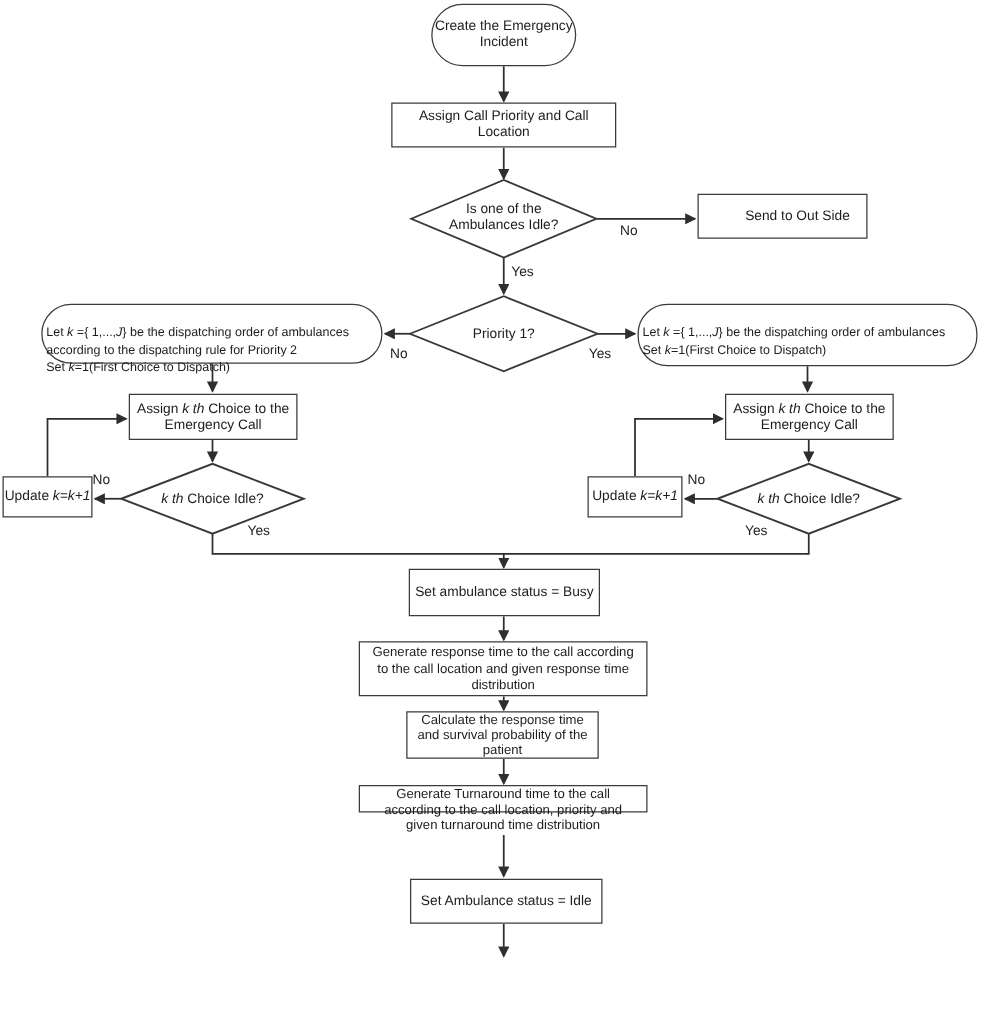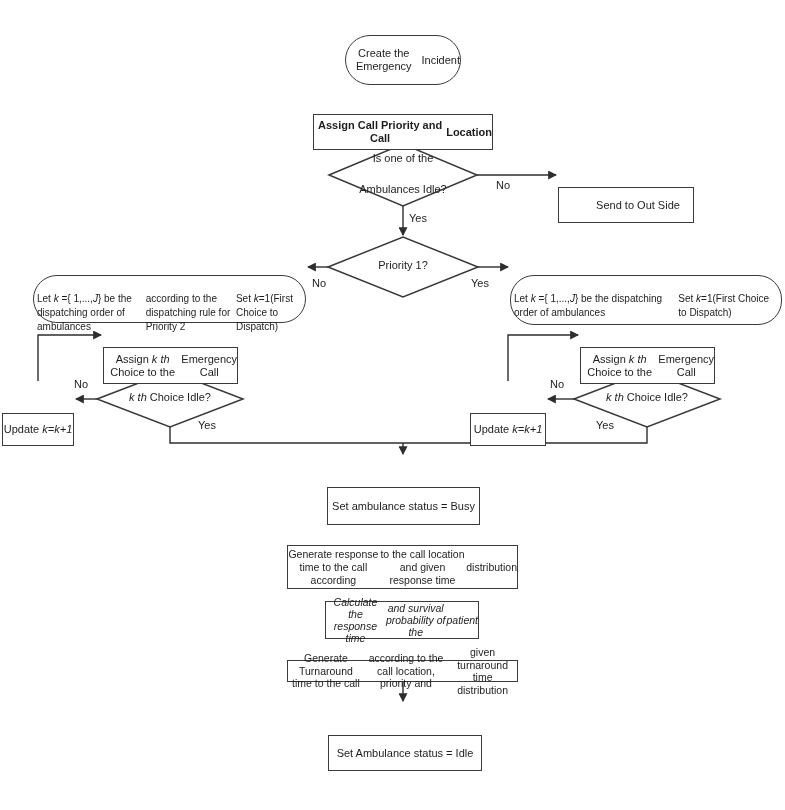--- a/index.html
+++ b/index.html
@@ -6,27 +6,27 @@
   .canvas{
     position:relative;width:785px;height:810px;background:#ffffff;
     font-family:"Liberation Sans",sans-serif;color:#1d1d1d;overflow:hidden;
   }
   .wires{position:absolute;left:0;top:0;z-index:1;}
   .wire{stroke:#2e2e2e;stroke-width:1.4;fill:none;}
   .diamond{fill:#ffffff;stroke:#383838;stroke-width:1.5;}
   .node{
     position:absolute;z-index:2;box-sizing:border-box;
     background:#ffffff;border:1.5px solid #3b3b3b;
-    display:flex;flex-direction:row;align-items:center;justify-content:center;
-    font-size:11px;line-height:13px;text-align:center;margin-top:32px;
+    display:flex;flex-direction:column;align-items:center;justify-content:center;
+    font-size:11px;line-height:13px;text-align:center;
   }
   .term{border-radius:26px;}
   .dtext{
     position:absolute;z-index:3;box-sizing:border-box;background:transparent;border:none;
-    display:flex;flex-direction:column;align-items:center;justify-content:space-between;
+    display:flex;flex-direction:column;align-items:center;justify-content:center;
     font-size:11px;line-height:13px;text-align:center;
   }
   .small{font-size:10.5px;line-height:13px;}
   .tiny{font-size:10px;line-height:14px;}
   .leftalign{align-items:flex-start;text-align:left;padding:16px 3px;border-radius:24px;}
   .elabel{position:absolute;z-index:3;font-size:11px;color:#1d1d1d;}
   .it{font-style:italic;}
 </style>
 </head>
 <body>
@@ -66,21 +66,21 @@
     <polygon class="diamond" points="328,267 403,237 478,267 403,297"></polygon>
     <polygon class="diamond" points="97,399 170,371 243,399 170,427"></polygon>
     <polygon class="diamond" points="574,399 647,371 720,399 647,427"></polygon>
   </svg>
 
   <div class="node term" style="left:345px;top:3px;width:116px;height:50px;">
       <div><span>Create the Emergency</span></div>
       <div><span>Incident</span></div>
     </div>
 
-  <div class="node" style="left:313px;top:82px;width:180px;height:36px;font-weight:bold;">
+  <div class="node" style="left:313px;top:82px;width:180px;height:36px;">
       <div><span>Assign Call Priority and Call</span></div>
       <div><span>Location</span></div>
     </div>
 
   <div class="node" style="left:558px;top:155px;width:136px;height:36px;padding-left:24px;">
       <div><span>Send to Out Side</span></div>
     </div>
 
   <div class="node tiny leftalign" style="left:33px;top:243px;width:273px;height:48px;justify-content:flex-start;">
       <div><span>Let </span><span class="it">k</span><span> ={ 1,...,</span><span class="it">J</span><span>} be the dispatching order of ambulances</span></div>
@@ -114,21 +114,21 @@
   <div class="node small" style="left:287px;top:513px;width:231px;height:44px;">
       <div><span>Generate response time to the call according</span></div>
       <div><span>to the call location and given response time</span></div>
       <div><span>distribution</span></div>
     </div>
 
   <div class="node" style="left:327px;top:455px;width:153px;height:38px;">
       <div><span>Set ambulance status = Busy</span></div>
     </div>
 
-  <div class="node small" style="left:325px;top:569px;width:154px;height:38px;line-height:12px;font-style:italic;">
+  <div class="node small" style="left:325px;top:569px;width:154px;height:38px;line-height:12px;">
       <div><span>Calculate the response time</span></div>
       <div><span>and survival probability of the</span></div>
       <div><span>patient</span></div>
     </div>
 
   <div class="node small" style="left:287px;top:628px;width:231px;height:22px;line-height:12.5px;justify-content:space-between;">
       <div><span>Generate Turnaround time to the call</span></div>
       <div><span>according to the call location, priority and</span></div>
       <div><span>given turnaround time distribution</span></div>
     </div>

